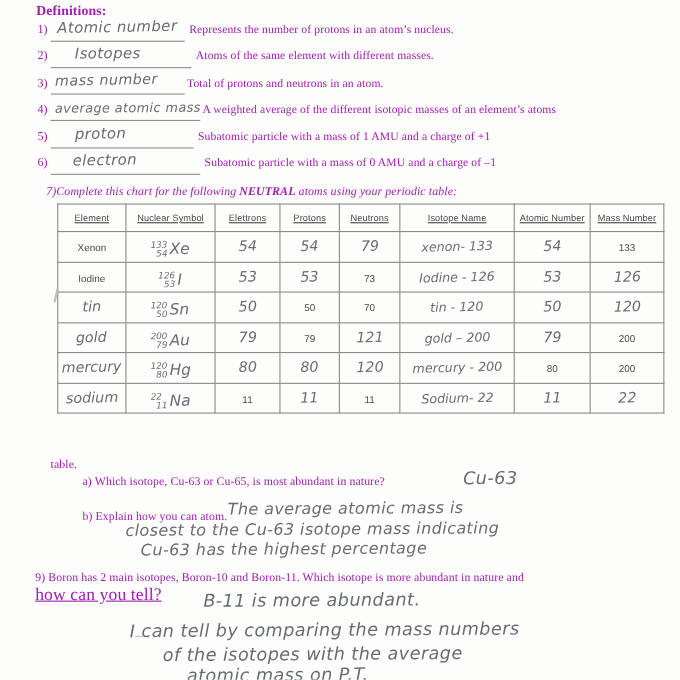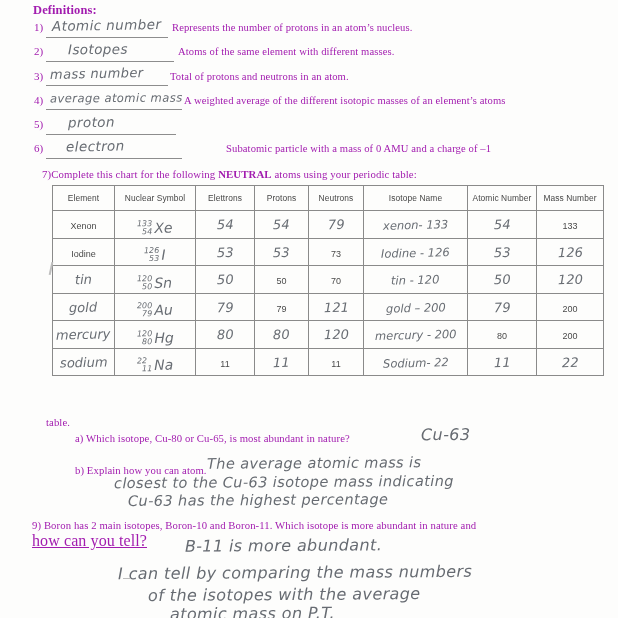--- a/index.html
+++ b/index.html
@@ -67,20 +67,21 @@
     vertical-align: middle;
     text-align: center;
   }
   #chart-table th {
     height: 24px;
     font-family: "Liberation Sans", sans-serif;
     font-weight: normal;
     font-size: 8.4px;
     color: #474747;
     letter-spacing: .1px;
+    text-decoration: underline;
   }
   #chart-table td { height: 26.5px; text-align: center; }
   .cell-pr {
     font-family: "Liberation Sans", sans-serif;
     font-size: 9px;
     color: #4a4a4a;
   }
   .cell-hw {
     font-family: "DejaVu Sans", sans-serif;
     font-style: italic;
@@ -151,27 +152,28 @@
   <div class="pr" style="left:170px; top:71px; font-size:10.6px;">Total of protons and neutrons in an atom.</div>
 
   <div class="pr" style="left:34px; top:94px; font-size:11px;">4)</div>
   <div class="hw flat" style="left:50px; top:91px; font-size:11.6px;">average atomic mass</div>
   <div class="rule" style="left:46px; top:109px; width:136px;"></div>
   <div class="pr" style="left:184px; top:95px; font-size:10.6px;">A weighted average of the different isotopic masses of an element’s atoms</div>
 
   <div class="pr" style="left:34px; top:118px; font-size:11px;">5)</div>
   <div class="hw" style="left:68px; top:114px; font-size:13.5px;">proton</div>
   <div class="rule" style="left:46px; top:134px; width:130px;"></div>
+  <div class="pr" style="left:180px; top:119px; font-size:10.6px;">Subatomic particle with a mass of 1 AMU and a charge of +1</div>
 
   <div class="pr" style="left:34px; top:142px; font-size:11px;">6)</div>
   <div class="hw" style="left:66px; top:138px; font-size:13.5px;">electron</div>
   <div class="rule" style="left:46px; top:158px; width:136px;"></div>
-  <div class="pr" style="left:186px; top:143px; font-size:10.6px;margin-left:40px;">Subatomic particle with a mass of 0 AMU and a charge of –1</div>
-
-  <div class="pr" style="left:42px; top:168px; font-size:10.8px;">
+  <div class="pr" style="left:186px; top:143px; font-size:10.6px;">Subatomic particle with a mass of 0 AMU and a charge of –1</div>
+
+  <div class="pr" style="left:42px; top:168px; font-size:10.8px;font-style:italic;">
     <span>7)</span><span>Complete this chart for the following </span><span class="pr-b">NEUTRAL</span><span> atoms using your periodic table:</span>
   </div>
 
   <table id="chart-table">
     <colgroup>
       <col class="c0">
         <col class="c1">
         <col class="c2">
         <col class="c3">
       <col class="c4">
@@ -288,21 +290,21 @@
           <td><span class="cell-hw">11</span></td>
           <td><span class="cell-hw">22</span></td>
         </tr>
       </tbody>
   </table>
 
   <div class="stray" style="left:50px; top:262px; width:2px; height:13px; transform:rotate(12deg);"></div>
 
   <div class="pr" style="left:46px; top:416px; font-size:10.7px;">table.</div>
 
-  <div class="pr" style="left:75px; top:432px; font-size:10.7px;">a) Which isotope, Cu-80 or Cu-65, is most abundant in nature?</div>
+  <div class="pr" style="left:75px; top:432px; font-size:10.7px;">a) Which isotope, Cu-63 or Cu-65, is most abundant in nature?</div>
   <div class="hw flat" style="left:421px; top:425px; font-size:16px;">Cu-63</div>
 
   <div class="pr" style="left:75px; top:464px; font-size:10.7px;">b) Explain how you can atom.</div>
   <div class="hw flat" style="left:207px; top:455px; font-size:14.5px;">The average atomic mass is</div>
   <div class="hw flat" style="left:114px; top:474px; font-size:14.5px;">closest to the Cu-63 isotope mass indicating</div>
   <div class="hw flat" style="left:128px; top:492px; font-size:14.5px;">Cu-63 has the highest percentage</div>
 
   <div class="pr" style="left:32px; top:519px; font-size:10.7px;">
     <span>9)</span>
     <span>Boron has 2 main isotopes, Boron-10 and Boron-11.  Which isotope is more abundant in nature and</span>

